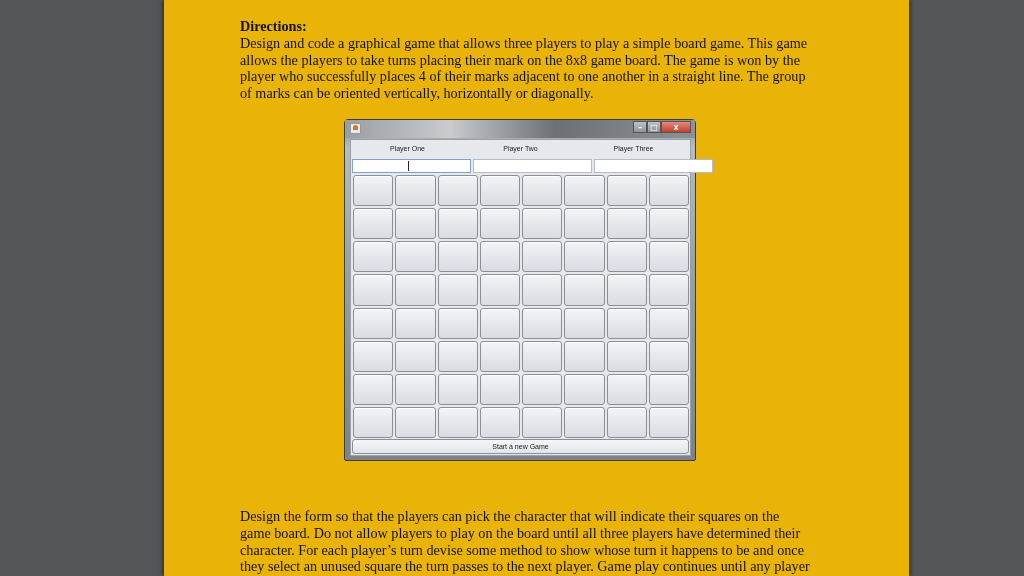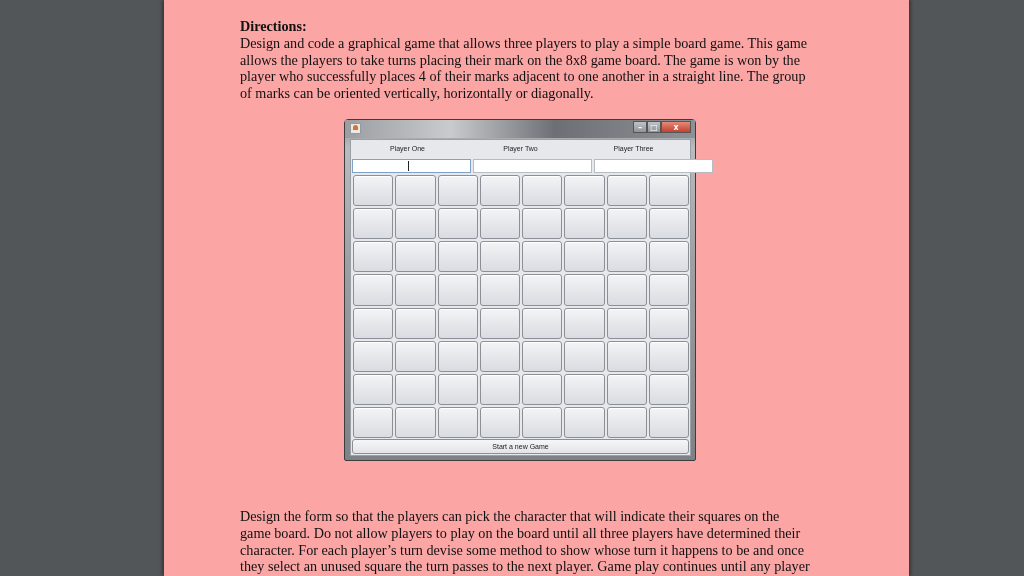--- a/index.html
+++ b/index.html
@@ -4,21 +4,21 @@
 <style>
   html, body { margin:0; padding:0; }
   body {
     width:1024px; height:576px; overflow:hidden;
     background:#535659;
     position:relative;
     font-family:"Liberation Serif", serif;
   }
   .page {
     position:absolute; left:164px; top:0; width:745px; height:576px;
-    background:#fca5a5;
+    background:#eab308;
     box-shadow: -2px 0 3px rgba(0,0,0,0.35), 2px 0 3px rgba(0,0,0,0.35);
   }
   .text-block {
     position:absolute; left:76px; width:570px;
     font-size:14.2px; line-height:16.8px; color:#111;
   }
   .heading { font-weight:bold; display:block; }
 
   
   .jwin {

